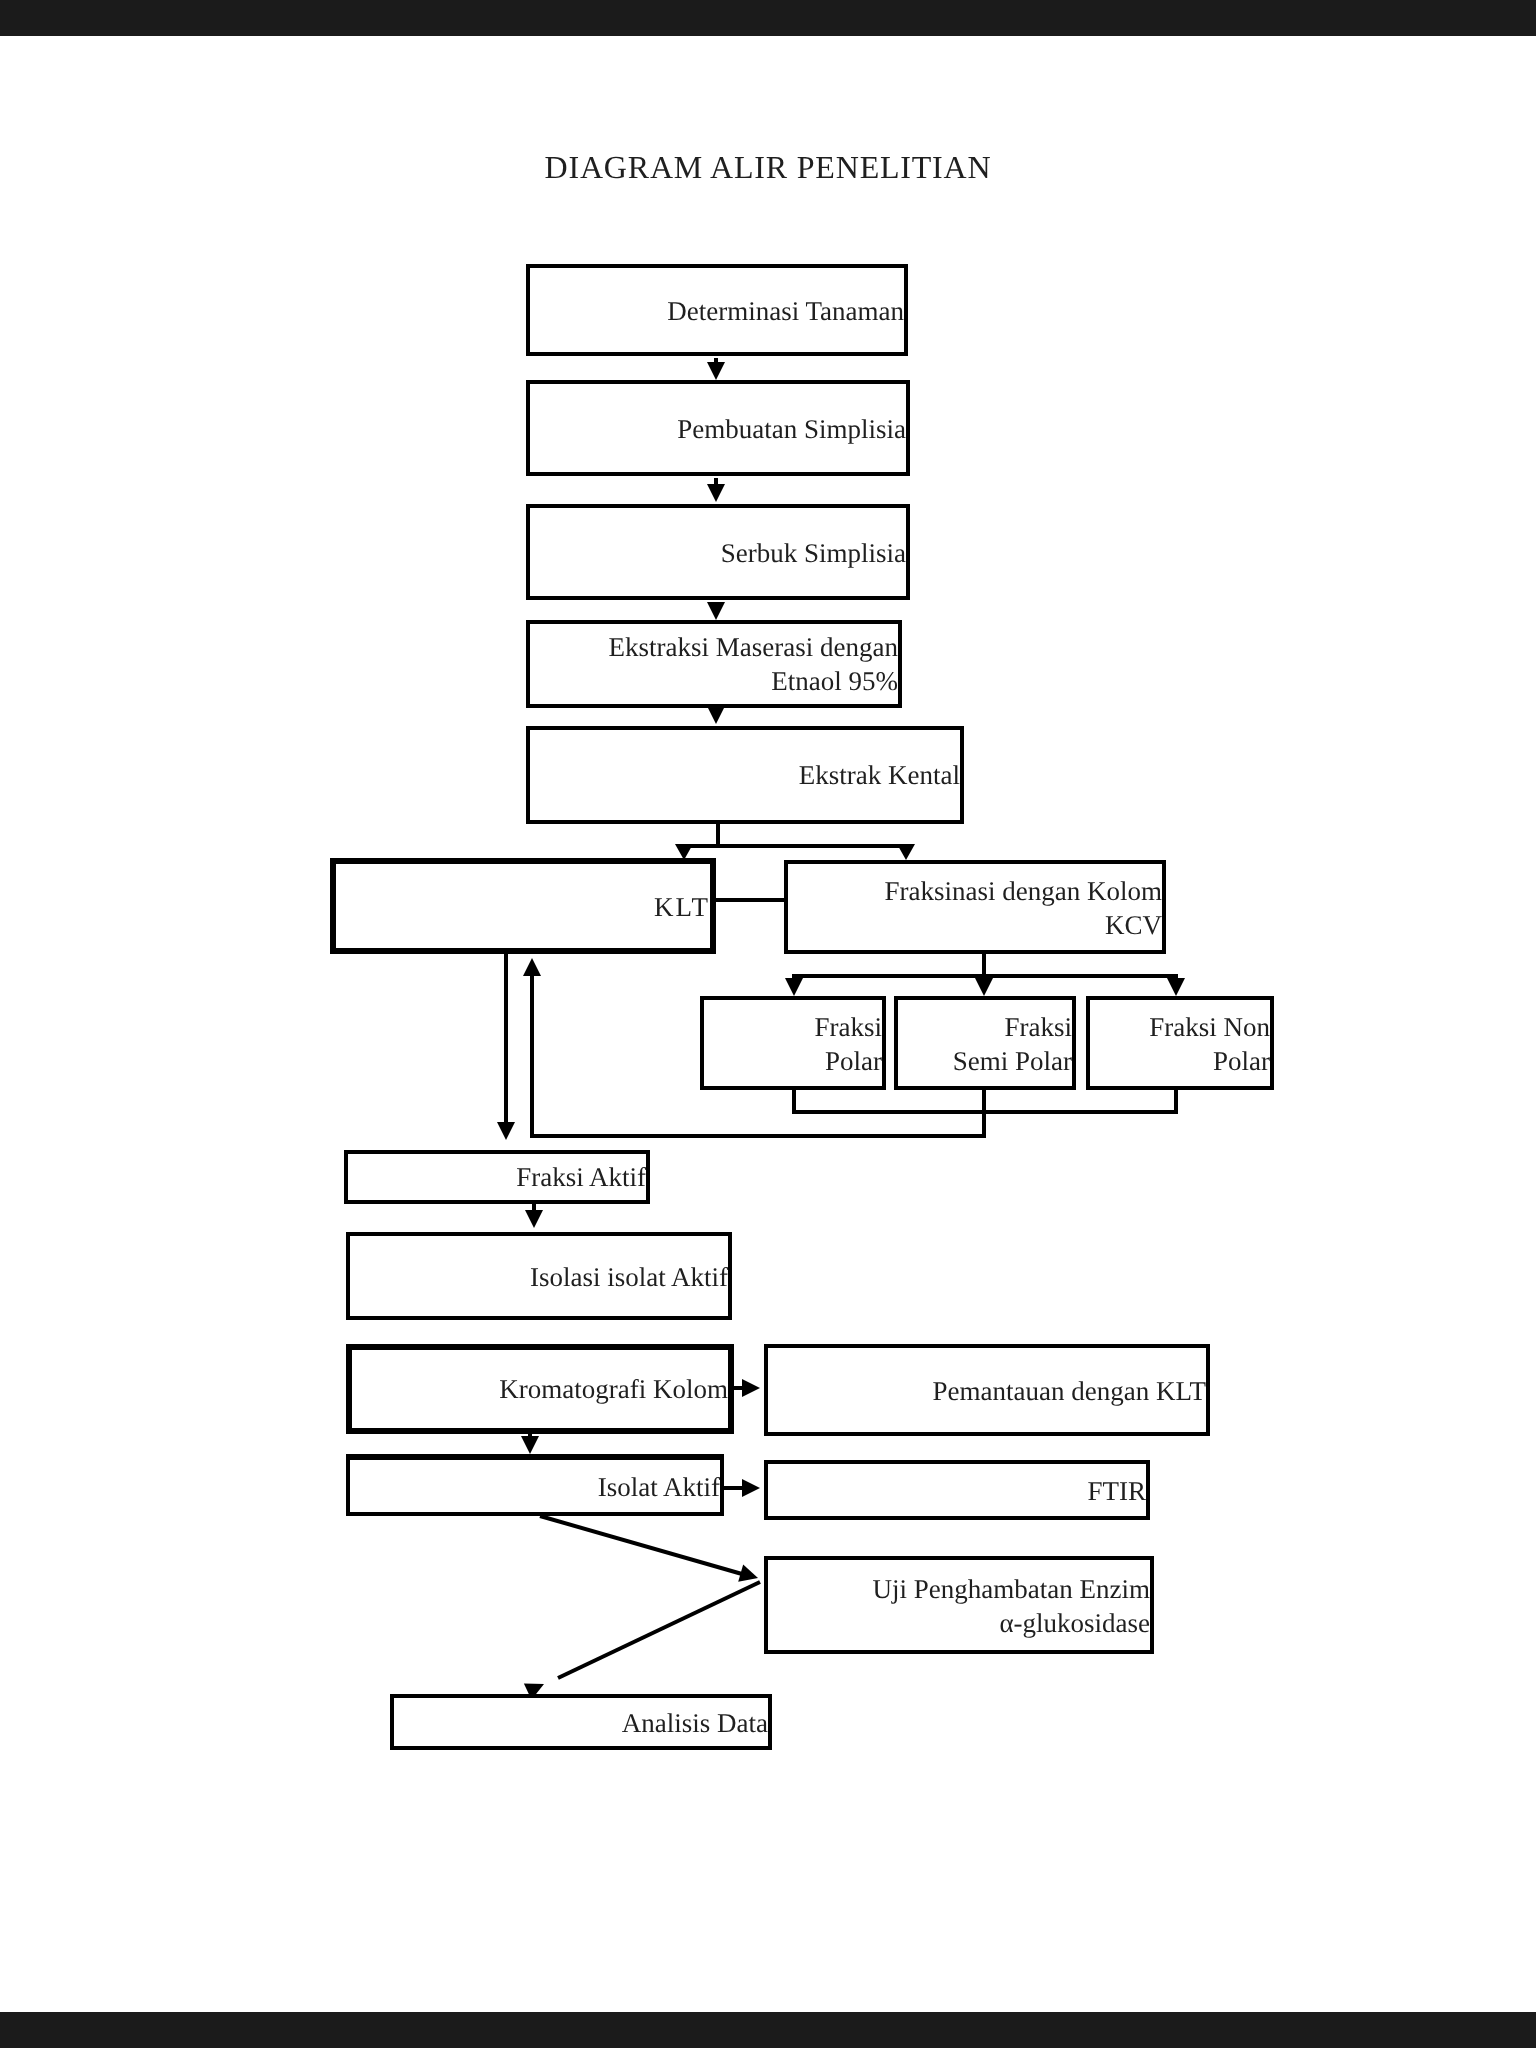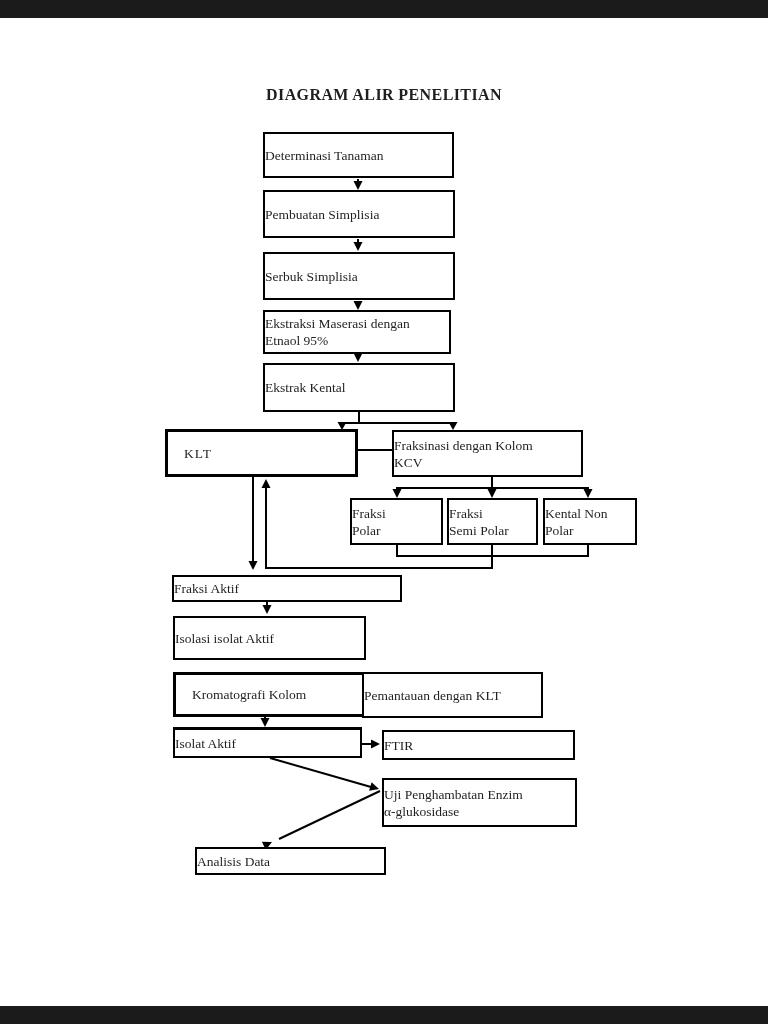--- a/index.html
+++ b/index.html
@@ -6,27 +6,27 @@
   body{
     width:768px;height:1024px;position:relative;overflow:hidden;
     background:#ffffff;
     font-family:"Liberation Serif","DejaVu Serif",serif;
     color:#1f1f1f;
   }
   .letterbox{position:absolute;left:0;width:768px;height:18px;background:#1b1b1b;}
   .letterbox.top{top:0;}
   .letterbox.bottom{top:1006px;}
   .page-title{
-    position:absolute;left:0;top:86px;width:768px;
-    text-align:center;font-weight:bold;font-size:16px;letter-spacing:.4px;
+    position:absolute;left:0;top:76px;width:768px;
+    text-align:center;font-weight:normal;font-size:16px;letter-spacing:.4px;
   }
   .node{
     position:absolute;box-sizing:border-box;
     border:2px solid #000;background:#fff;
-    display:flex;flex-direction:column;align-items:flex-start;justify-content:center;
+    display:flex;flex-direction:column;align-items:flex-end;justify-content:center;
     text-align:center;font-size:13.5px;line-height:17px;
   }
   .node.thick{border-width:3px;padding-left:16px;}
   .node span{display:block;}
   svg.connectors{position:absolute;left:0;top:0;}
   svg.connectors line{stroke:#000;stroke-width:2;}
   svg.connectors polygon{fill:#000;stroke:none;}
 </style>
 </head>
 <body>
@@ -104,21 +104,21 @@
 
 <div class="node" style="left:263px;top:252px;width:192px;height:48px">
   <span>Serbuk Simplisia</span>
 </div>
 
 <div class="node" style="left:263px;top:310px;width:188px;height:44px">
   <span>Ekstraksi Maserasi dengan</span>
   <span>Etnaol 95%</span>
 </div>
 
-<div class="node" style="left:263px;top:363px;width:192px;height:49px">
+<div class="node" style="left:263px;top:363px;width:219px;height:49px">
   <span>Ekstrak Kental</span>
 </div>
 
 <div class="node thick" style="left:165px;top:429px;width:193px;height:48px;letter-spacing:1px">
   <span>KLT</span>
 </div>
 
 <div class="node" style="left:392px;top:430px;width:191px;height:47px">
   <span>Fraksinasi dengan Kolom</span>
   <span>KCV</span>
@@ -128,37 +128,37 @@
   <span>Fraksi</span>
   <span>Polar</span>
 </div>
 
 <div class="node" style="left:447px;top:498px;width:91px;height:47px">
   <span>Fraksi</span>
   <span>Semi Polar</span>
 </div>
 
 <div class="node" style="left:543px;top:498px;width:94px;height:47px">
-  <span>Kental Non</span>
+  <span>Fraksi Non</span>
   <span>Polar</span>
 </div>
 
-<div class="node" style="left:172px;top:575px;width:230px;height:27px">
+<div class="node" style="left:172px;top:575px;width:153px;height:27px">
   <span>Fraksi Aktif</span>
 </div>
 
 <div class="node" style="left:173px;top:616px;width:193px;height:44px">
   <span>Isolasi isolat Aktif</span>
 </div>
 
 <div class="node thick" style="left:173px;top:672px;width:194px;height:45px">
   <span>Kromatografi Kolom</span>
 </div>
 
-<div class="node" style="left:362px;top:672px;width:181px;height:46px">
+<div class="node" style="left:382px;top:672px;width:223px;height:46px">
   <span>Pemantauan dengan KLT</span>
 </div>
 
 <div class="node" style="left:173px;top:727px;width:189px;height:31px;border-top-width:3px">
   <span>Isolat Aktif</span>
 </div>
 
 <div class="node" style="left:382px;top:730px;width:193px;height:30px">
   <span>FTIR</span>
 </div>

